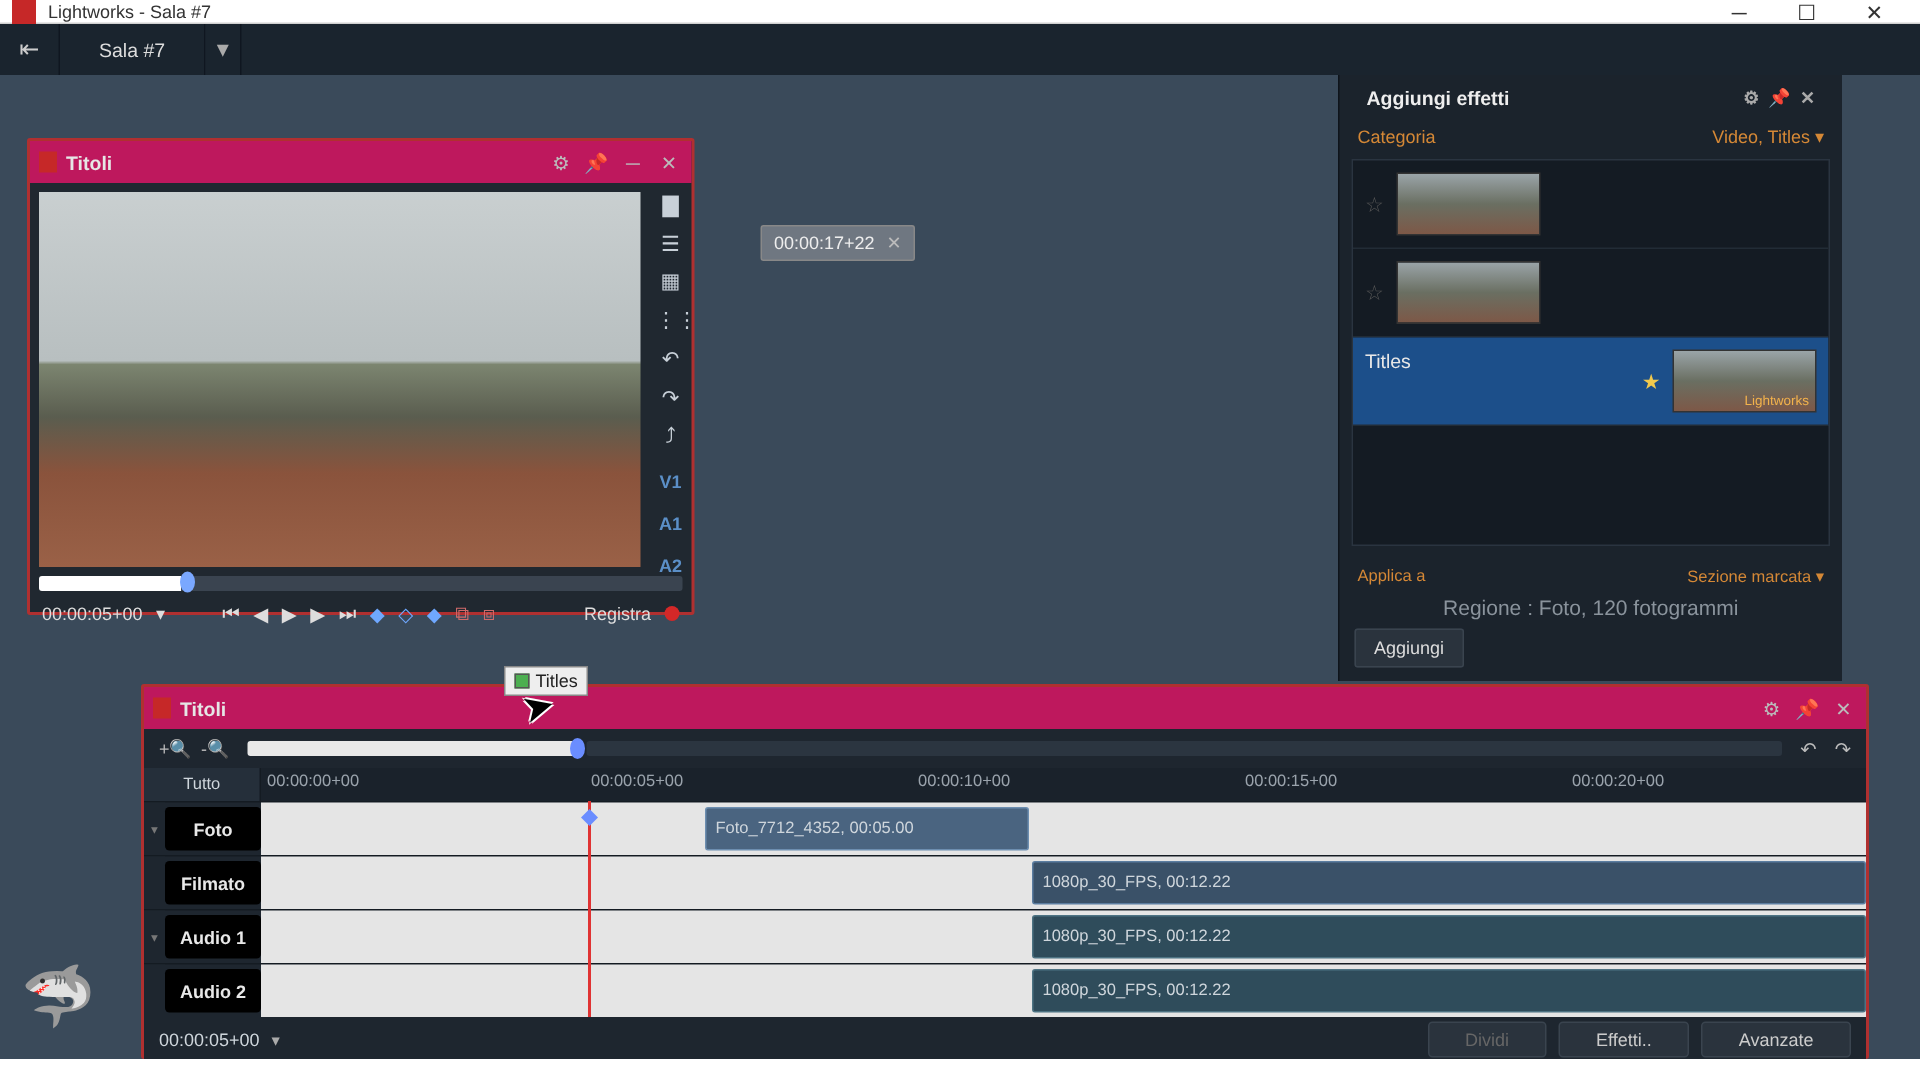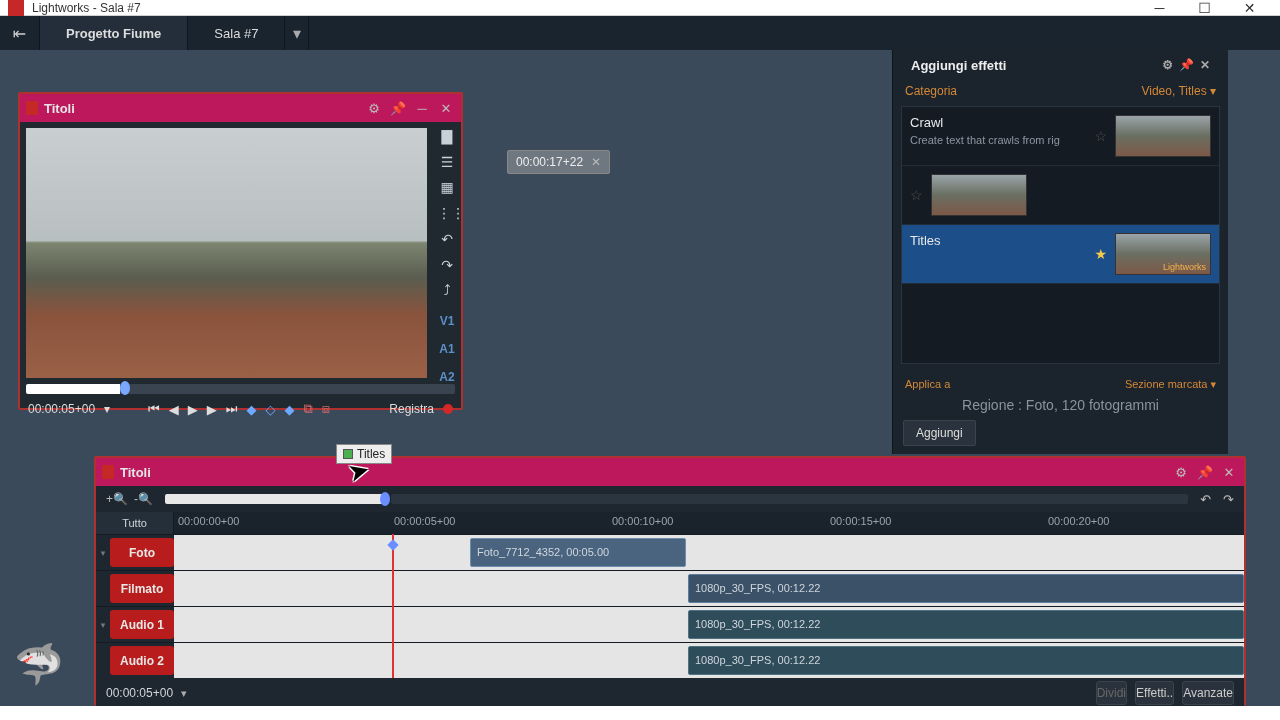--- a/index.html
+++ b/index.html
@@ -86,32 +86,32 @@
 .tl-top .bar .edge { position: absolute; right: -5px; top: -2px; width: 10px; height: 14px; background: #6a8dff; border-radius: 50%; }
 .tl-top .rest { flex: 1; height: 10px; background: #2b3540; border-radius: 2px; }
 .tl-top .undo { color: #bbb; font-size: 13px; margin-left: 6px; }
 .tl-ruler { height: 22px; display: flex; }
 .tl-ruler .rowlab { width: 78px; background: #252f3a; display: flex; align-items: center; justify-content: center; color: #cfd6dc; font-size: 11px; border-right: 1px solid #141b22; }
 .tl-ruler .ticks { flex: 1; position: relative; background: #1a222b; color: #9aa3ac; font-size: 11px; }
 .tl-ruler .ticks span { position: absolute; top: 3px; }
 .tl-tracks { }
 .tl-row { height: 36px; display: flex; border-top: 1px solid #141b22; }
 .tl-row .chev { width: 14px; display: flex; align-items: center; justify-content: center; color: #777; font-size: 9px; background: #1e262f; }
-.tl-row .rowlab { width: 64px; background: #b91c1c; display: flex; align-items: center; justify-content: center; color: #e8e8e8; font-size: 12px; font-weight: 600; border-radius: 3px; margin: 3px 0; }
+.tl-row .rowlab { width: 64px; background: #000000; display: flex; align-items: center; justify-content: center; color: #e8e8e8; font-size: 12px; font-weight: 600; border-radius: 3px; margin: 3px 0; }
 .tl-row .lane { flex: 1; position: relative; background: #e5e5e5; }
 .clip { position: absolute; top: 3px; bottom: 3px; border-radius: 2px; font-size: 11px; color: #cfd6dc; padding: 7px 6px 0; overflow: hidden; white-space: nowrap; }
 .clip.vid { background: #3a5168; border: 1px solid #5b7da0; }
 .clip.foto { background: #4a6480; border: 1px solid #6d8eb0; }
 .clip.aud { background: #2f4c5b; border: 1px solid #4d7383; }
 .playline { position: absolute; left: 296px; top: 0; bottom: 0; width: 2px; background: #e03333; z-index: 5; }
 .playline .marker { position: absolute; top: 7px; left: -3px; width: 8px; height: 8px; background: #6a8dff; transform: rotate(45deg); }
 .tl-foot { height: 30px; display: flex; align-items: center; padding: 0 10px; gap: 8px; }
 .tl-foot .tc { color: #cfd6dc; font-size: 12px; }
 .tl-foot .spacer { flex: 1; }
-.tl-foot .btn { background: #2a333d; color: #ccc; font-size: 12px; padding: 4px 0; border: 1px solid #3a444f; border-radius: 3px; }
+.tl-foot .btn { background: #2a333d; color: #ccc; font-size: 12px; padding: 4px 24px; border: 1px solid #3a444f; border-radius: 3px; }
 .tl-foot .btn.disabled { color: #666; }
 
 
 .shark { position: absolute; left: 14px; bottom: 18px; font-size: 40px; color: #d94a4a; }
 
 
 </style>
 </head>
 <body>
 
@@ -120,21 +120,20 @@
   <div class="title">Lightworks - Sala #7</div>
   <div class="win-btn">─</div>
   <div class="win-btn">☐</div>
   <div class="win-btn">✕</div>
 </div>
 
 <div class="app">
 
   <div class="topnav">
     <div class="back-btn">⇤</div>
-    <div class="tab">Progetto Fiume</div>
     <div class="tab secondary">Sala #7</div>
     <div class="tab-dd">▾</div>
   </div>
 
   <div class="tc-chip">
     <span>00:00:17+22</span>
     <span class="x">✕</span>
   </div>
 
   <div class="panel viewer">
@@ -189,24 +188,20 @@
       <span class="picon">⚙</span>
       <span class="picon">📌</span>
       <span class="picon">✕</span>
     </div>
     <div class="catrow">
       <span class="lab">Categoria</span>
       <span class="val"><span>Video, Titles</span> ▾</span>
     </div>
     <div class="fxlist">
       <div class="fxitem">
-        <div class="txt">
-            <div class="name">Crawl</div>
-            <div class="desc">Create text that crawls from rig</div>
-          </div>
         <div class="star">☆</div>
         <div class="thumb"></div>
       </div>
       <div class="fxitem">
         <div class="star">☆</div>
         <div class="thumb"></div>
       </div>
       <div class="fxitem selected">
         <div class="txt">
             <div class="name">Titles</div>

